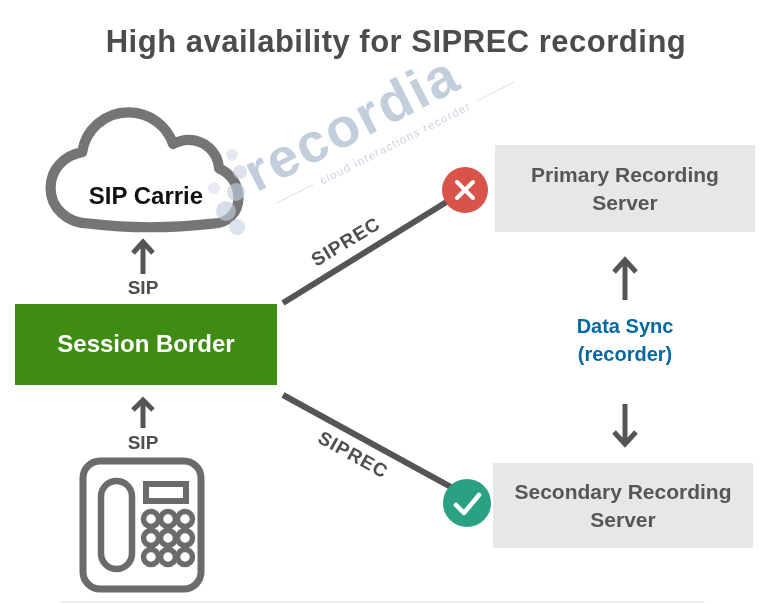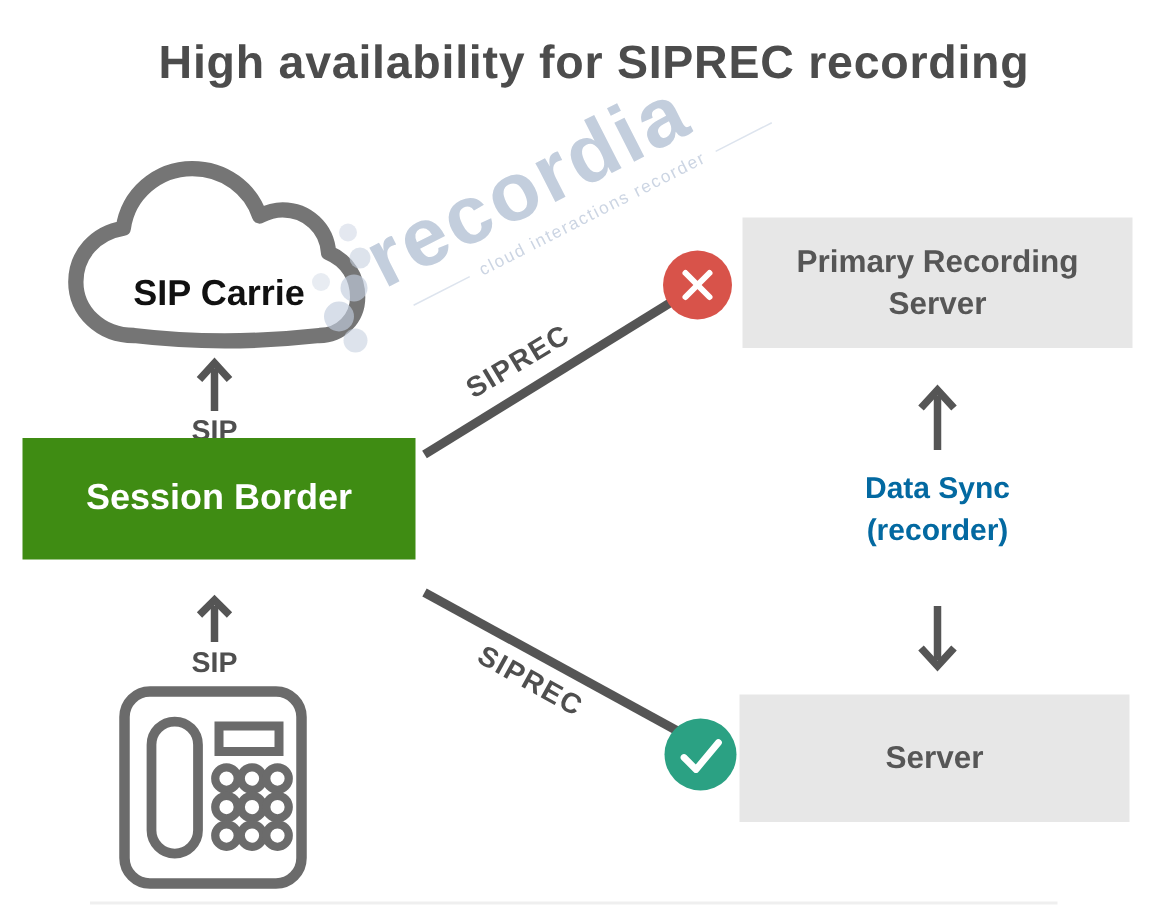--- a/index.html
+++ b/index.html
@@ -34,21 +34,21 @@
   }
   
   .v-arrow{position:absolute;z-index:2;}
   
   .sip-label{
     position:absolute;width:60px;text-align:center;
     font-size:19px;font-weight:bold;color:#4f4f4f;z-index:2;
   }
   
   .sbc-box{
-    position:absolute;left:15px;top:292px;width:262px;height:81px;background:#3f8c13;
+    position:absolute;left:15px;top:304px;width:262px;height:81px;background:#3f8c13;
     display:flex;flex-direction:column;align-items:center;justify-content:center;
     z-index:2;
   }
   .sbc-box span{color:#ffffff;font-size:24px;font-weight:bold;line-height:1.35;}
   
   .server-box{
     position:absolute;width:260px;background:#e7e7e7;z-index:2;
     display:flex;flex-direction:column;align-items:center;justify-content:center;
   }
   .server-box span{color:#565656;font-size:21px;font-weight:bold;line-height:1.3;text-align:center;}
@@ -163,20 +163,21 @@
     <svg width="48" height="48" viewBox="0 0 48 48">
       <polyline points="13,26 21,34 36,16" fill="none" stroke="#ffffff" stroke-width="4.5" stroke-linecap="round" stroke-linejoin="round"></polyline>
     </svg>
   </div>
 
   <div class="server-box primary-box">
     <span>Primary Recording</span>
     <span>Server</span>
   </div>
   <div class="server-box secondary-box">
+    <span>Secondary Recording</span>
     <span>Server</span>
   </div>
 
   <svg class="v-arrow" style="left:610px;top:256px;" width="30" height="46" viewBox="0 0 30 46">
     <line x1="15" y1="44" x2="15" y2="8" stroke="#555555" stroke-width="5"></line>
     <polyline points="4,16 15,4 26,16" fill="none" stroke="#555555" stroke-width="5"></polyline>
   </svg>
   <div class="data-sync-text">
     <div>Data Sync</div>
     <div>(recorder)</div>

